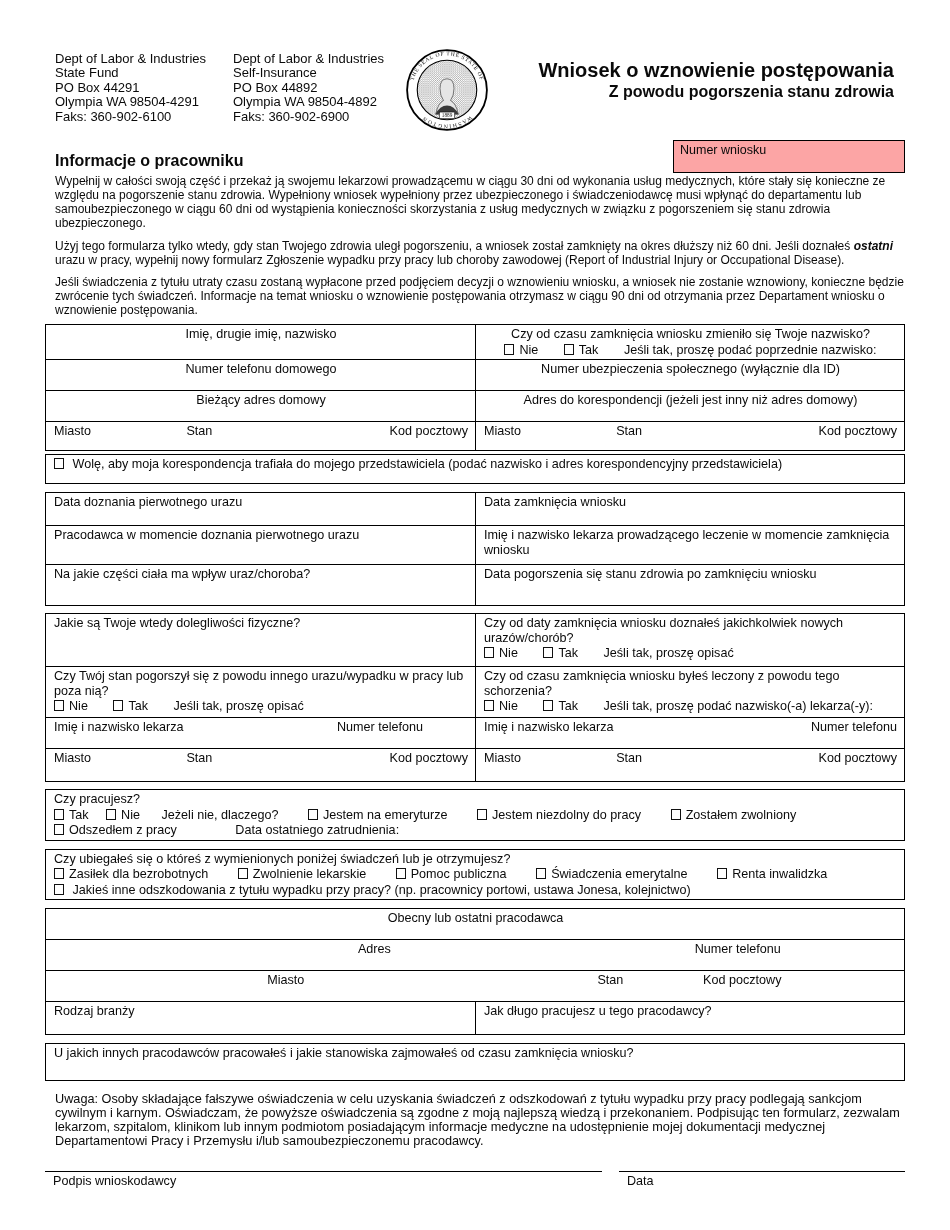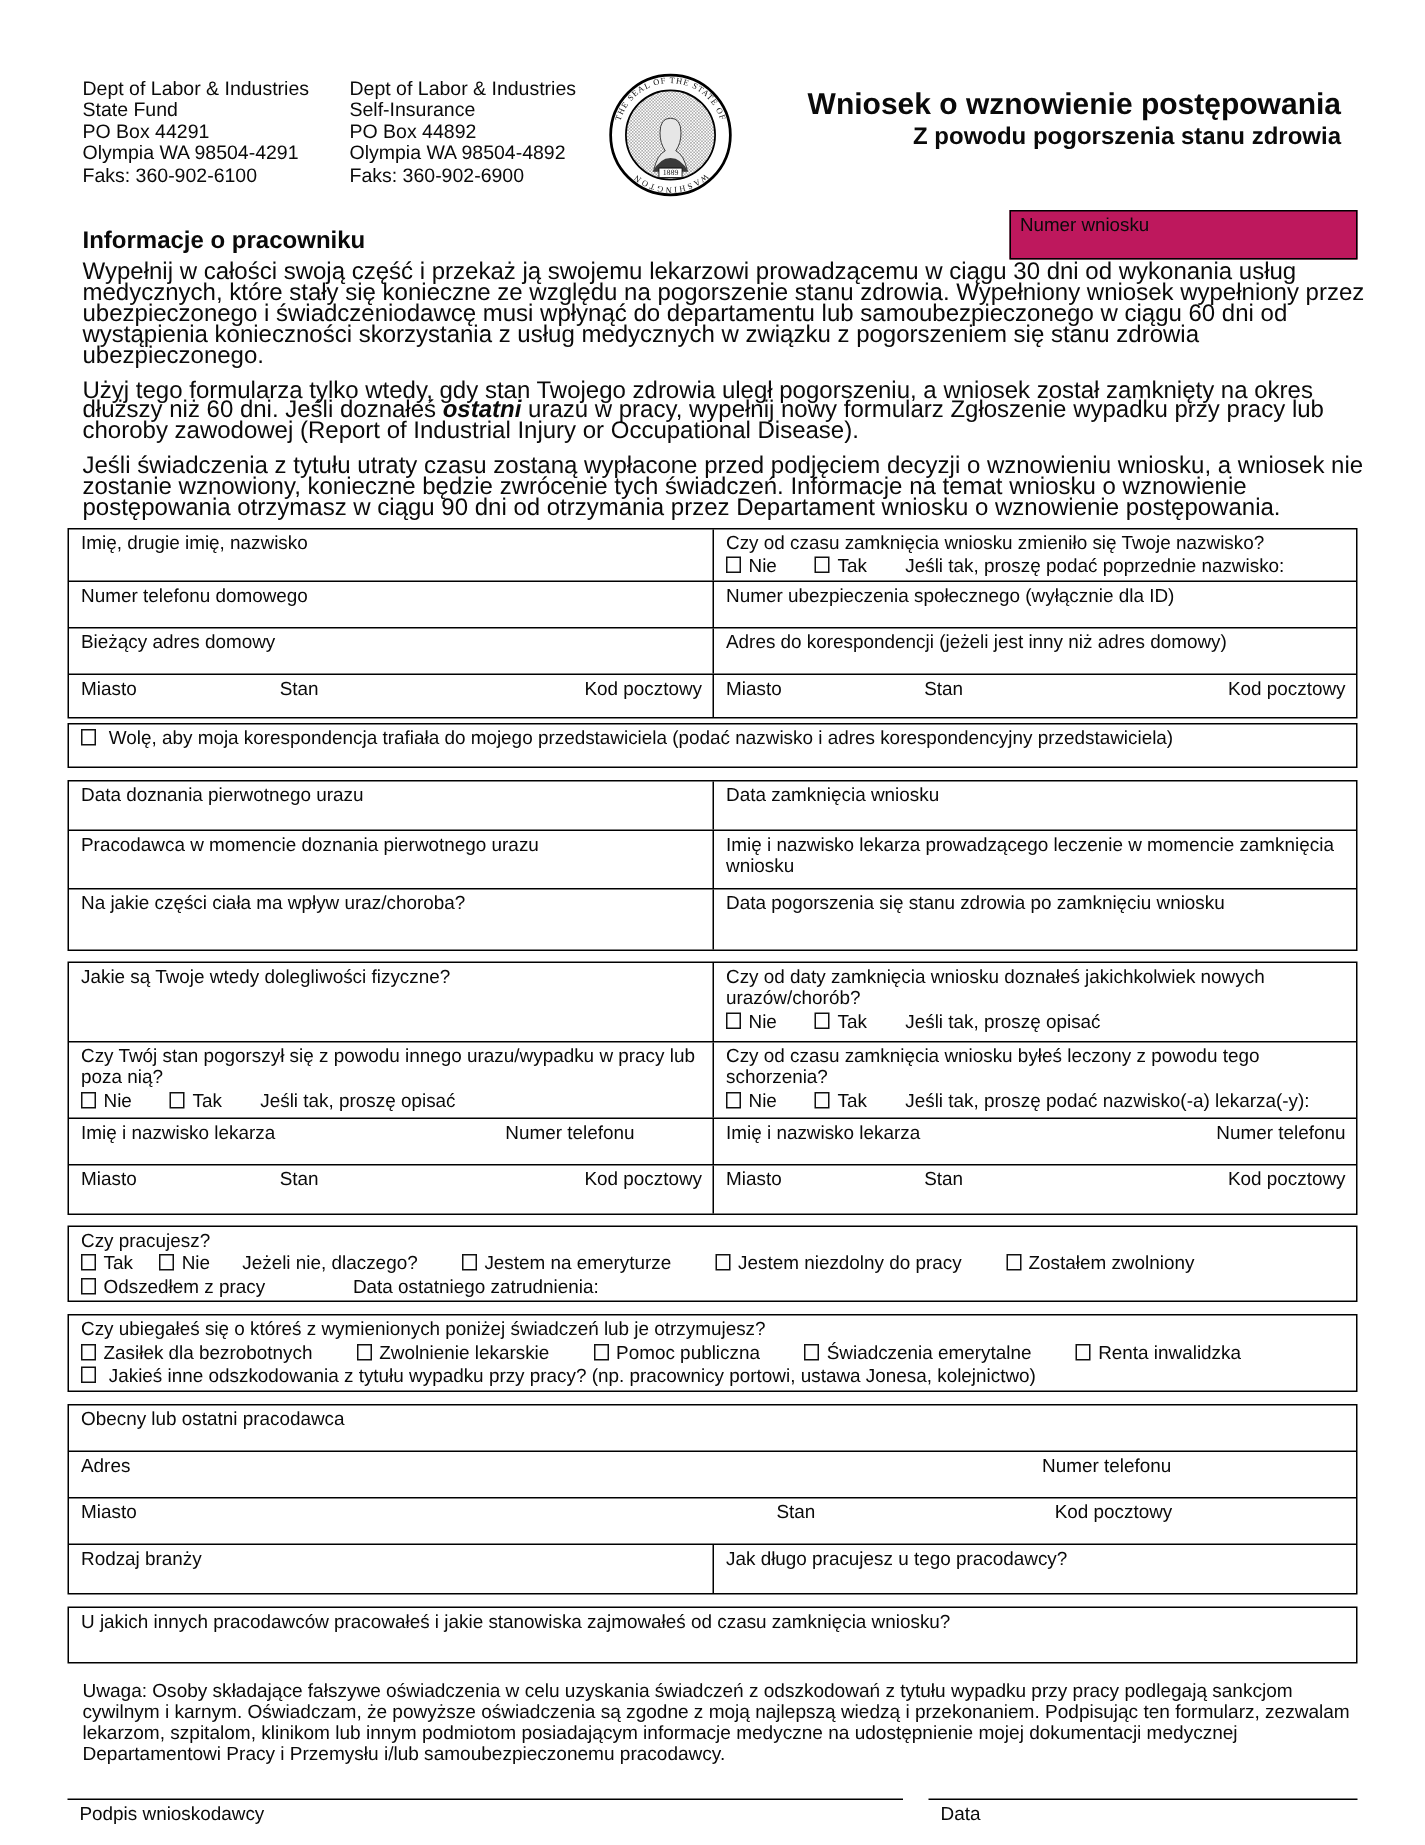--- a/index.html
+++ b/index.html
@@ -12,25 +12,25 @@
   .addr2{width:172px;}
   .sealwrap{width:84px;height:84px;margin:-4px 6px 0 0;flex-shrink:0;}
   .titles{flex:1;text-align:right;padding-top:6px;padding-right:11px;}
   .title{font-size:20px;font-weight:bold;line-height:24px;}
   .subtitle{font-size:16px;font-weight:bold;line-height:20px;}
   .ring{font-size:8px;letter-spacing:1px;fill:#111;font-family:"Liberation Serif","DejaVu Serif",serif;}
   .ringb{font-size:8px;letter-spacing:2px;fill:#111;font-family:"Liberation Serif","DejaVu Serif",serif;}
   .year{font-size:7.5px;fill:#111;font-family:"Liberation Serif","DejaVu Serif",serif;}
 
   .claim-box{position:absolute;top:140px;right:45px;width:232px;height:33px;border:1.6px solid #000;
-             font-size:12.5px;padding:2px 6px;box-sizing:border-box;background:#be185d;}
+             font-size:12.5px;padding:2px 6px;box-sizing:border-box;background:#fca5a5;}
 
   
   .sect-h{margin:20px 40px 0 55px;font-size:16px;font-weight:bold;}
-  .para{margin:5px 40px 0 55px;font-size:16px;line-height:13.9px;text-align:left;}
+  .para{margin:5px 40px 0 55px;font-size:12px;line-height:13.9px;text-align:left;}
   .para + .para{margin-top:9px;}
   .bi{font-weight:bold;font-style:italic;}
 
   
   .tbl{margin:0 45px;width:860px;box-sizing:border-box;border:1.6px solid #000;background:#fff;}
   .tr{display:flex;align-items:stretch;}
   .tr + .tr{border-top:1.4px solid #000;}
   .td{padding:2px 7px 2px 8px;font-size:12.6px;line-height:14.5px;box-sizing:border-box;}
   .half{width:50%;}
   .half + .half{border-left:1.4px solid #000;}
@@ -43,21 +43,21 @@
   .cb{display:inline-block;width:10px;height:11px;border:1.4px solid #111;background:#fff;
       vertical-align:-1px;margin-right:5px;flex-shrink:0;box-sizing:border-box;}
   .opt{white-space:nowrap;}
   .optline{margin-top:1px;}
   .gap22{margin-right:22px;}
   .gap28{margin-right:26px;}
   .np{display:flex;justify-content:space-between;gap:41px;}
 
   
   .mt3{margin-top:3px;} .mt6{margin-top:6px;} .mt7{margin-top:7px;} .mt8{margin-top:8px;}
-  .h28{min-height:28px;} .h30{min-height:30px;} .h32{min-height:32px;}
+  .h28{min-height:28px;} .h30{min-height:30px;text-align:center;} .h32{min-height:32px;}
   .h38{min-height:38px;} .h40{min-height:40px;} .h50{min-height:50px;} .h52{min-height:52px;}
   .h26{min-height:26px;} .h36{min-height:36px;}
 
   .notice{margin:12px 40px 0 55px;font-size:12.7px;line-height:13.9px;}
 
   .sig-row{display:flex;margin:22px 45px 0 45px;}
   .sig-left{width:557px;margin-right:17px;}
   .sig-right{flex:1;}
   .sig-line{border-top:1.5px solid #000;height:0;}
   .sig-label{font-size:12.6px;padding:2px 0 0 8px;}

